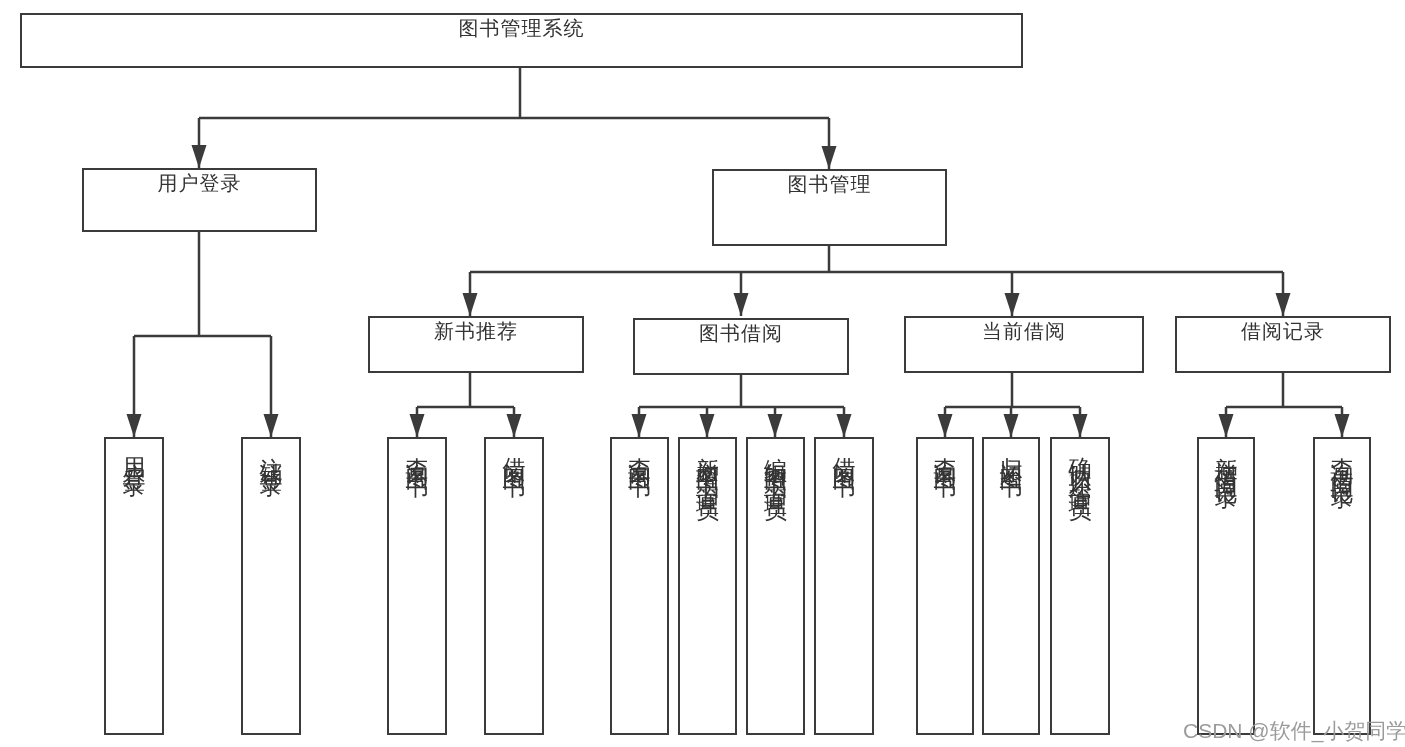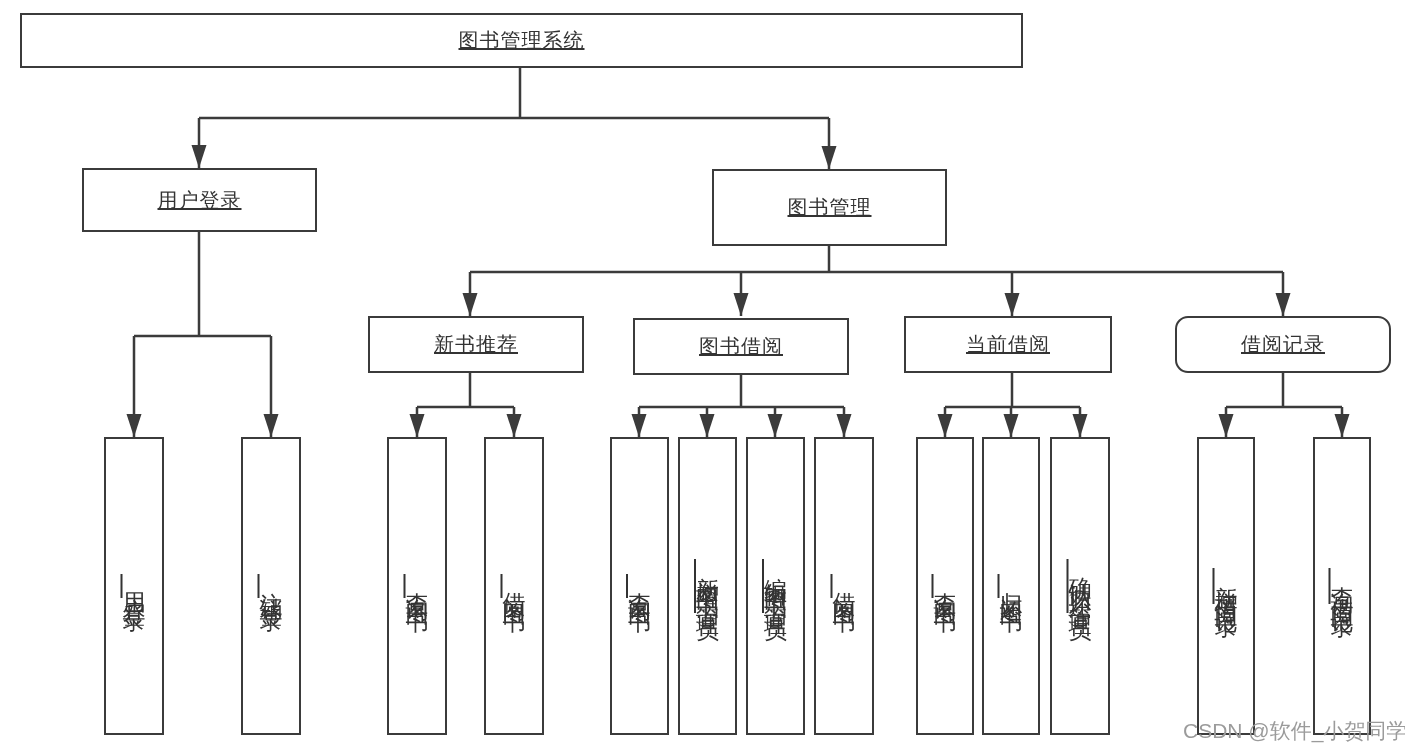--- a/index.html
+++ b/index.html
@@ -15,24 +15,22 @@
     position: absolute;
     left: 0; top: 0;
     width: 1405px; height: 747px;
   }
   .box {
     position: absolute;
     box-sizing: border-box;
     border: 2.5px solid #3b3b3b;
     background: #ffffff;
     display: flex;
-    align-items: center;
     justify-content: center;
     color: #333333;
-    text-decoration: underline;
   }
   .hbox .label {
     font-size: 20px;
     letter-spacing: 1px;
     white-space: nowrap;
   }
   .vbox .label {
     writing-mode: vertical-rl;
     font-size: 23px;
     letter-spacing: 6px;
@@ -107,24 +105,24 @@
   <div class="box hbox" style="left:712px; top:169px; width:235px; height:77px;">
     <span class="label">图书管理</span>
   </div>
 
   <div class="box hbox" style="left:362px; top:316px; width:216px; height:57px;margin-left:6px;">
     <span class="label">新书推荐</span>
   </div>
   <div class="box hbox" style="left:633px; top:318px; width:216px; height:57px;">
     <span class="label">图书借阅</span>
   </div>
-  <div class="box hbox" style="left:904px; top:316px; width:208px; height:57px;">
+  <div class="box hbox" style="left:904px; top:316px; width:240px; height:57px;">
     <span class="label">当前借阅</span>
   </div>
-  <div class="box hbox" style="left:1175px; top:316px; width:216px; height:57px;border-radius:13px;">
+  <div class="box hbox" style="left:1175px; top:316px; width:216px; height:57px;">
     <span class="label">借阅记录</span>
   </div>
 
   <div class="box vbox" style="left:104px; top:437px; width:60px; height:298px;">
     <span class="label">用户登录</span>
   </div>
   <div class="box vbox" style="left:241px; top:437px; width:60px; height:298px;">
     <span class="label">注销登录</span>
   </div>
 

